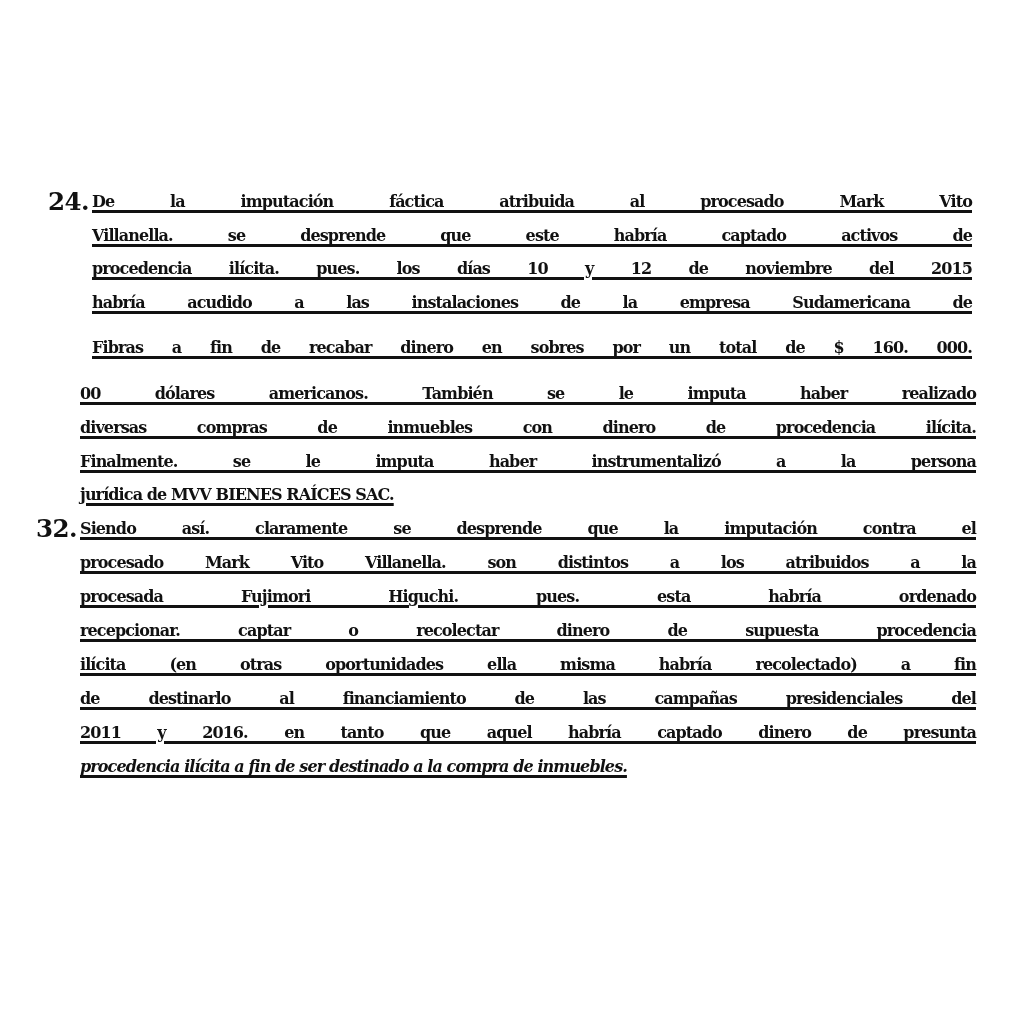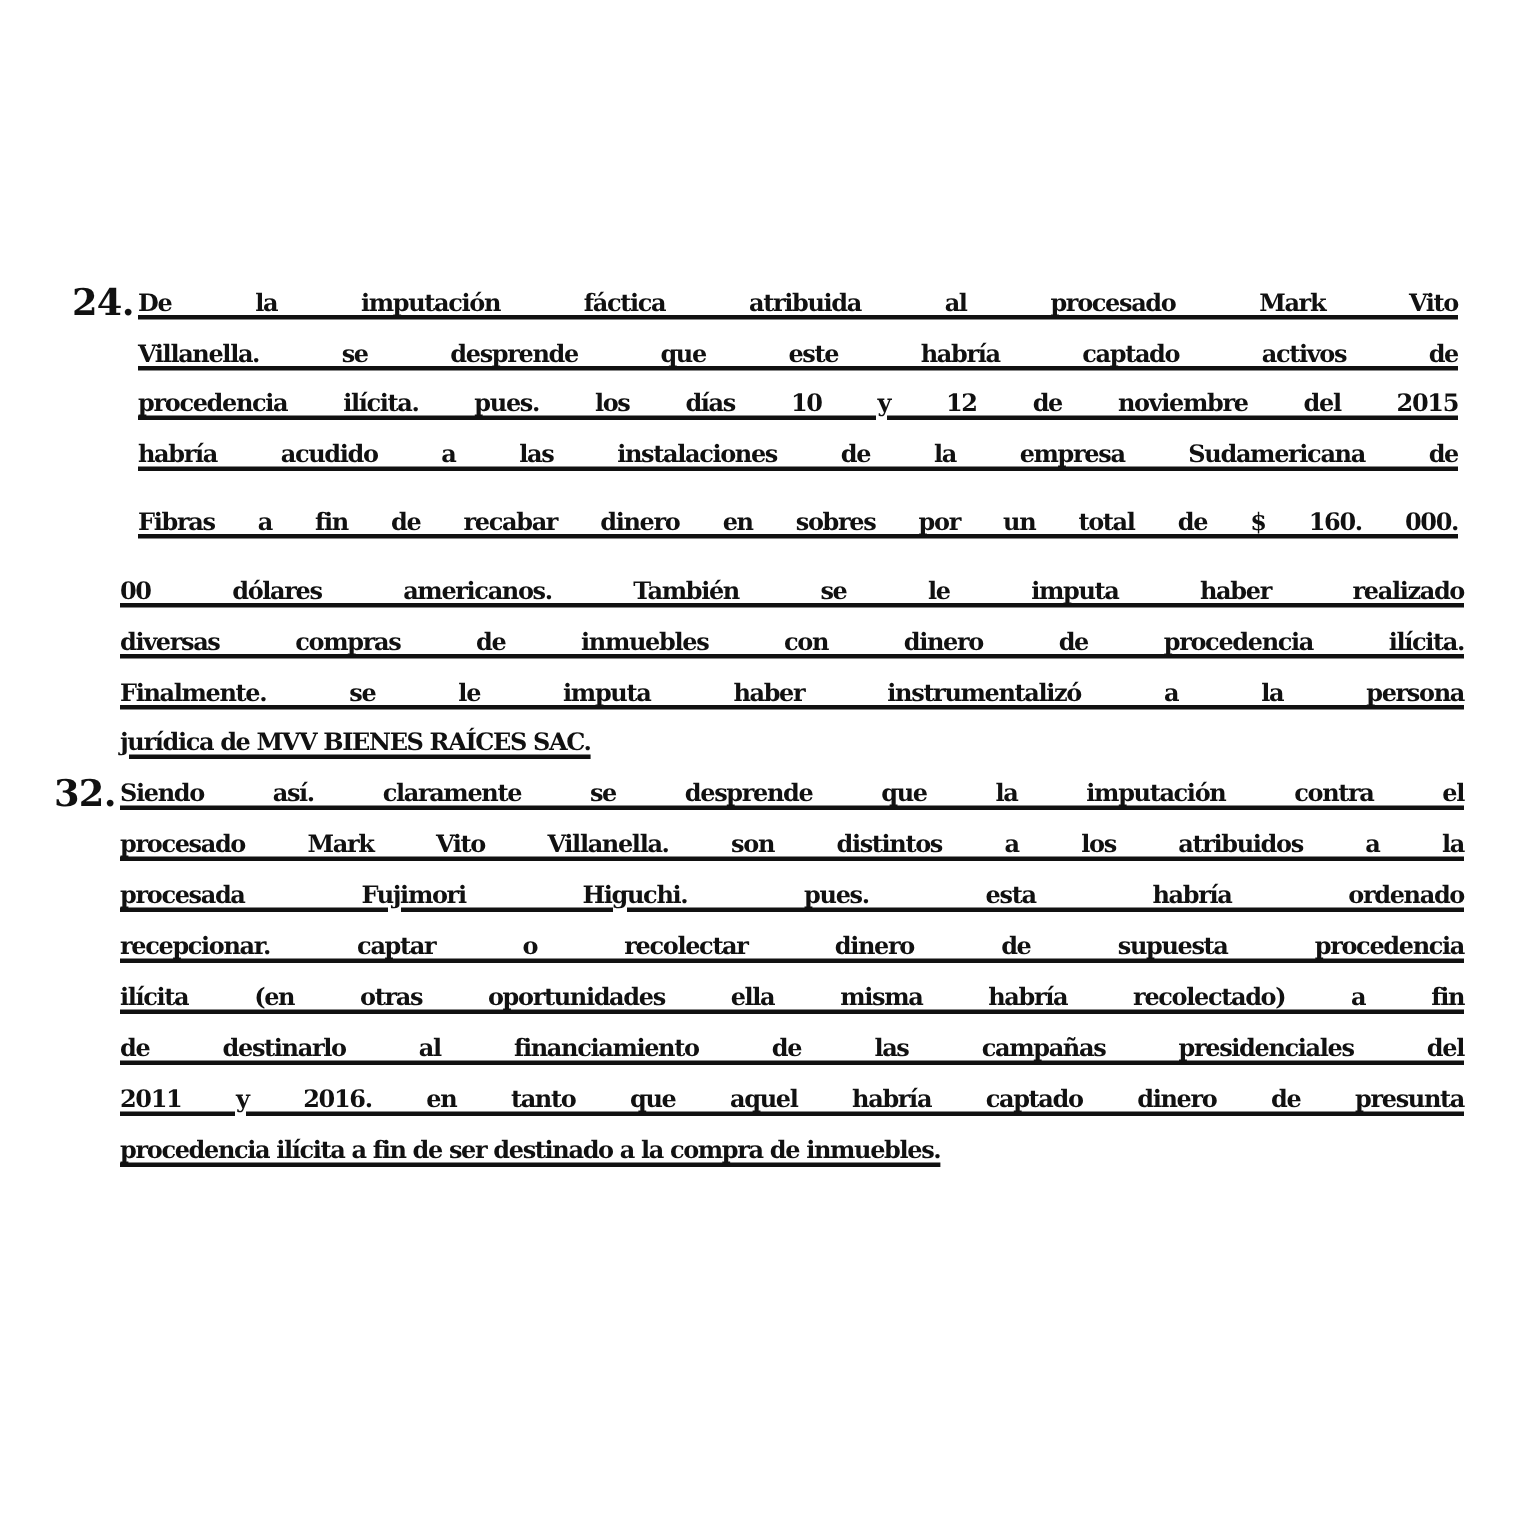--- a/index.html
+++ b/index.html
@@ -29,15 +29,15 @@
   <div class="line" style="left:80px; top:480px;">jurídica de MVV BIENES RAÍCES SAC.</div>
 
   <div class="num" style="left:36px; top:514px;">32.</div>
   <div class="line justify" style="left:80px; top:514px; width:896px;">Siendo así. claramente se desprende que la imputación contra el</div>
   <div class="line justify" style="left:80px; top:548px; width:896px;">procesado Mark Vito Villanella. son distintos a los atribuidos a la</div>
   <div class="line justify" style="left:80px; top:582px; width:896px;">procesada Fujimori Higuchi. pues. esta habría ordenado</div>
   <div class="line justify" style="left:80px; top:616px; width:896px;">recepcionar. captar o recolectar dinero de supuesta procedencia</div>
   <div class="line justify" style="left:80px; top:650px; width:896px;">ilícita (en otras oportunidades ella misma habría recolectado) a fin</div>
   <div class="line justify" style="left:80px; top:684px; width:896px;">de destinarlo al financiamiento de las campañas presidenciales del</div>
   <div class="line justify" style="left:80px; top:718px; width:896px;">2011 y 2016. en tanto que aquel habría captado dinero de presunta</div>
-  <div class="line" style="left:80px; top:752px;">procedencia ilícita a fin de ser destinado a la compra de inmuebles.</div>
+  <div class="line" style="left:80px; top:752px;font-style:italic;">procedencia ilícita a fin de ser destinado a la compra de inmuebles.</div>
 
 </div>
 
 </body></html>

